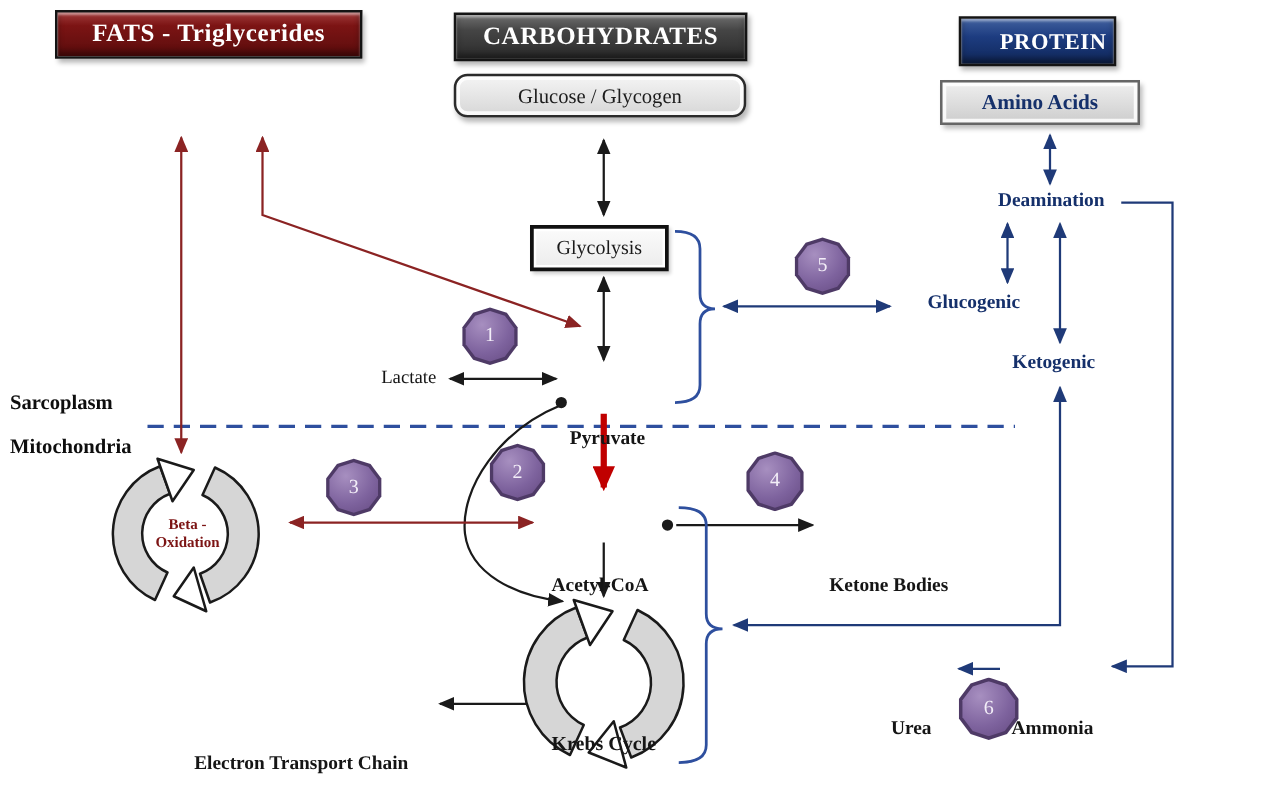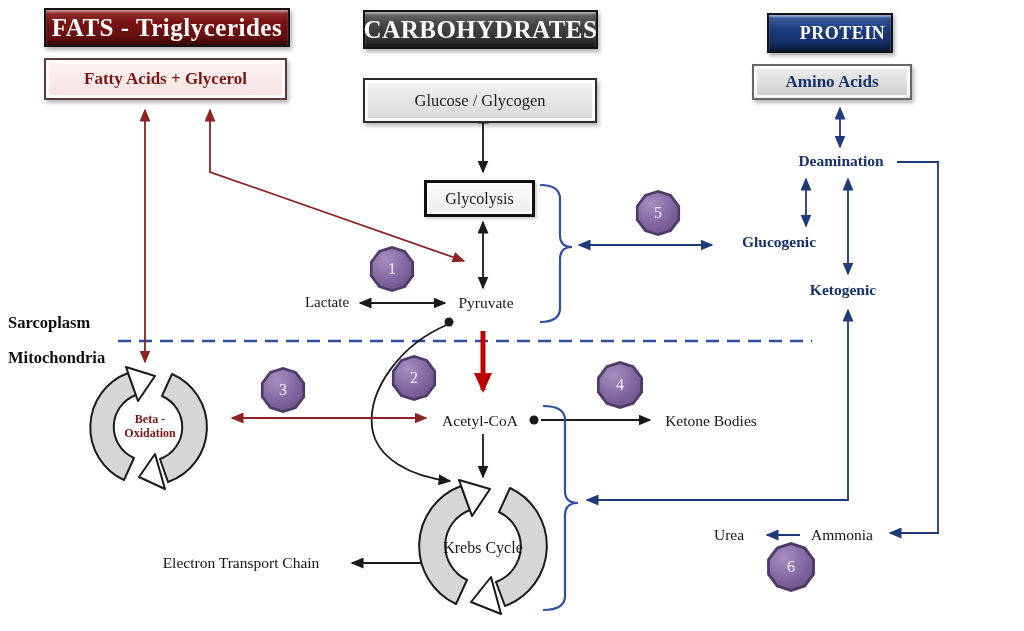--- a/index.html
+++ b/index.html
@@ -3,38 +3,38 @@
 <meta charset="utf-8">
 <style>
   html,body{margin:0;padding:0;background:#fff;}
   .canvas{
     position:relative;width:1024px;height:631px;background:#ffffff;overflow:hidden;
     font-family:"Liberation Serif","DejaVu Serif",serif;
   }
   .overlay{position:absolute;left:0;top:0;width:1024px;height:631px;z-index:1;}
   .box{position:absolute;z-index:2;display:flex;align-items:center;justify-content:center;
        text-align:center;box-sizing:border-box;}
-  .title-box{font-weight:bold;color:#ffffff;font-size:25px;letter-spacing:.5px;
+  .title-box{font-weight:bold;color:#ffffff;font-size:20px;letter-spacing:.5px;
        border:2px solid #141414;
        box-shadow:inset 0 2px 2px rgba(255,255,255,.45), inset 0 -4px 5px rgba(0,0,0,.4), 2px 3px 4px rgba(0,0,0,.3);}
   .fats-title{background:linear-gradient(180deg,#a03b3b 0%,#7c1414 30%,#691010 70%,#5c0b0b 100%);}
   .carbs-title{background:linear-gradient(180deg,#6e6e6e 0%,#454545 35%,#353535 75%,#2c2c2c 100%);}
   .protein-title{background:linear-gradient(180deg,#41619f 0%,#1d3c80 40%,#142e66 80%,#102656 100%);font-size:18px;}
   .sub-box{border:2px solid #2b2b2b;
        box-shadow:inset 0 0 0 3px rgba(255,255,255,.85), 2px 3px 4px rgba(0,0,0,.28);
        font-weight:bold;font-size:17px;}
   .fatty-box{background:linear-gradient(180deg,#fdf2f2,#f6e2e2);color:#7c1414;border-color:#5a3a3a;}
   .glucose-box{background:linear-gradient(180deg,#f4f4f4,#d7d7d7);color:#1c1c1c;font-weight:normal;font-size:16.5px;}
   .amino-box{background:linear-gradient(180deg,#efefef,#cdcdcd);color:#15306b;border-color:#666;}
   .glycolysis-box{background:linear-gradient(180deg,#fbfbfb,#ececec);border:3px solid #111;
        box-shadow:inset 0 0 0 2px #fff, 2px 2px 3px rgba(0,0,0,.2);
        font-size:16px;color:#1a1a1a;}
   .lbl{position:absolute;z-index:2;transform:translate(-50%,-50%);white-space:nowrap;
        font-size:15.5px;color:#151515;text-align:center;line-height:1.15;}
-  .bold{font-weight:normal;}
+  .bold{font-weight:bold;margin-top:48px;}
   .navy{color:#15306b;font-weight:bold;}
   .maroon-text{color:#7c1414;font-weight:bold;font-size:12px;}
   .left-anchor{transform:translateY(-50%);}
   .compartment{font-weight:bold;font-size:16.5px;color:#0e0e0e;}
   .step{position:absolute;z-index:3;
        clip-path:polygon(50% 2%,78% 11%,96% 35%,96% 65%,78% 89%,50% 98%,22% 89%,4% 65%,4% 35%,22% 11%);
        background:#4e3a66;display:flex;align-items:center;justify-content:center;}
   .step-inner{width:88%;height:88%;
        clip-path:polygon(50% 2%,78% 11%,96% 35%,96% 65%,78% 89%,50% 98%,22% 89%,4% 65%,4% 35%,22% 11%);
        background:radial-gradient(circle at 35% 28%,#a78fc0 0%,#7e639e 55%,#63487f 100%);
@@ -108,24 +108,23 @@
 
     <g stroke="#1a1a1a" stroke-width="2" stroke-linejoin="round">
       <path d="M456,604 A64,64 0 0 1 461,486 L470,510 A38,38 0 0 0 467,580 Z" fill="#d6d6d6"></path>
       <path d="M459,480 L490,489 L472,516 Z" fill="#ffffff"></path>
       <path d="M510,488 A64,64 0 0 1 505,606 L496,582 A38,38 0 0 0 499,512 Z" fill="#d6d6d6"></path>
       <path d="M501,614 L471,602 L491,577 Z" fill="#ffffff"></path>
     </g>
   </svg>
 
   <div class="box title-box fats-title" style="left:44px;top:8px;width:246px;height:39px;">FATS - Triglycerides</div>
-  <div class="box sub-box fatty-box" style="left:44px;top:58px;width:243px;height:42px;">Fatty Acids + Glycerol</div>
 
   <div class="box title-box carbs-title" style="left:363px;top:10px;width:235px;height:39px;">CARBOHYDRATES</div>
-  <div class="box sub-box glucose-box" style="left:363px;top:78px;width:234px;height:45px;">Glucose / Glycogen</div>
+  <div class="box sub-box glucose-box" style="left:363px;top:59px;width:234px;height:35px;border-radius:11px;">Glucose / Glycogen</div>
 
   <div class="box title-box protein-title" style="left:767px;top:13px;width:126px;height:40px;padding-left:25px;">PROTEIN</div>
   <div class="box sub-box amino-box" style="left:752px;top:64px;width:160px;height:36px;">Amino Acids</div>
 
   <div class="box glycolysis-box" style="left:424px;top:180px;width:111px;height:37px;">Glycolysis</div>
 
   <div class="lbl left-anchor compartment" style="left:8px;top:323px;transform:translateY(-50%);">Sarcoplasm</div>
   <div class="lbl left-anchor compartment" style="left:8px;top:358px;transform:translateY(-50%);">Mitochondria</div>
 
   <div class="lbl" style="left:327px;top:303px;font-size:15px;">Lactate</div>

